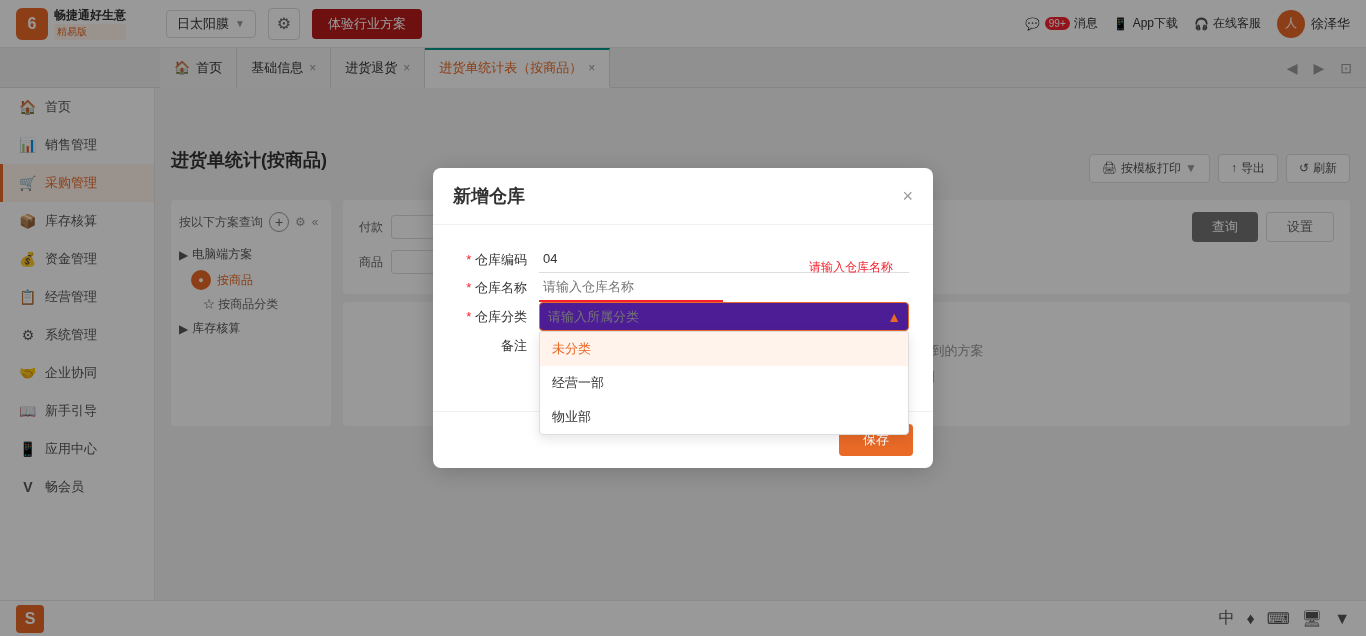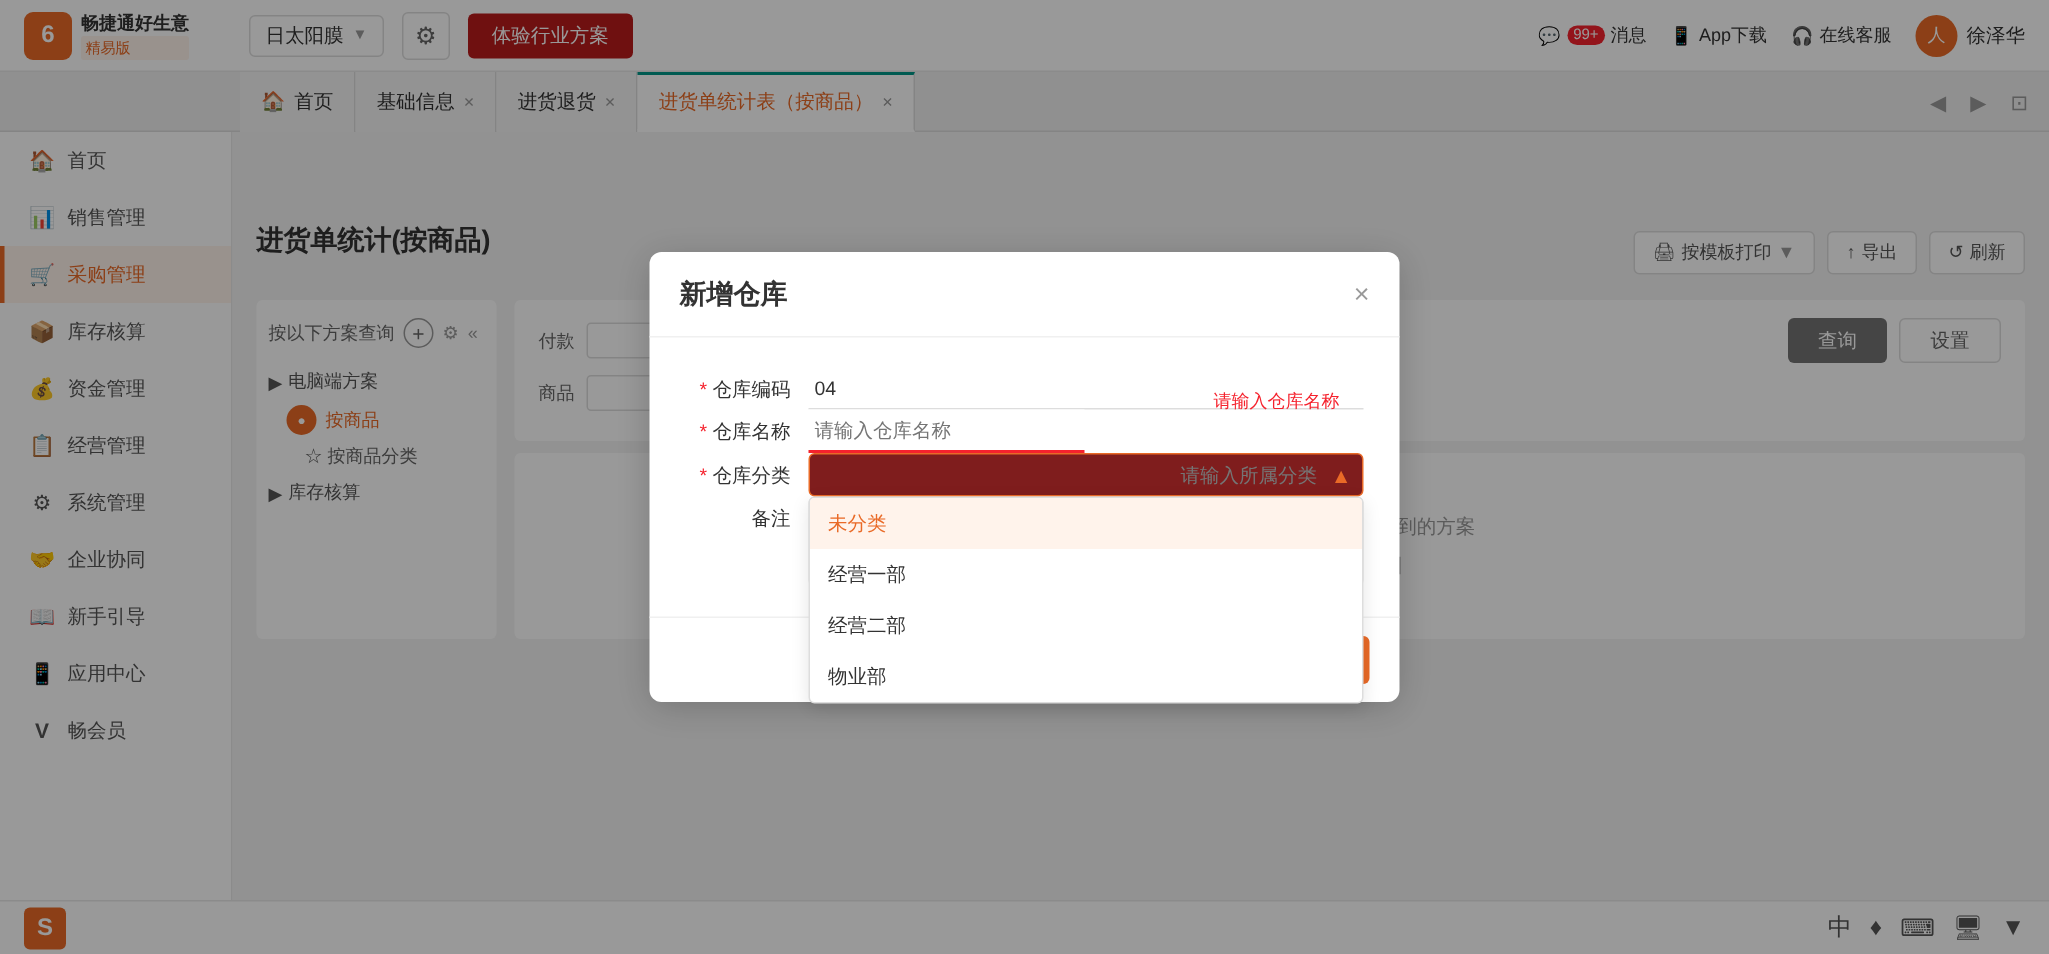--- a/index.html
+++ b/index.html
@@ -352,23 +352,22 @@
       position: relative;
     }
     .form-select-input {
       width: 100%;
       border: 1px solid #e96a27;
       border-radius: 4px;
       padding: 6px 30px 6px 8px;
       font-size: 13px;
       outline: none;
       color: #999;
-      background: #7f1d1d;
-      cursor: pointer;
-      text-align: right;
+      background: #4c1d95;
+      cursor: pointer;
     }
     .form-select-arrow {
       position: absolute;
       right: 8px;
       top: 50%;
       transform: translateY(-50%);
       color: #e96a27;
       font-size: 14px;
       pointer-events: none;
     }
@@ -726,21 +725,20 @@
       </div>
 
       <div class="form-row">
         <label class="form-label required">仓库分类</label>
         <div class="form-select-wrapper">
           <input class="form-select-input" placeholder="请输入所属分类" style="">
           <span class="form-select-arrow">▲</span>
           <div class="dropdown-list">
             <div class="dropdown-item active">未分类</div>
             <div class="dropdown-item">经营一部</div>
-            <div class="dropdown-item">经营二部</div>
             <div class="dropdown-item">物业部</div>
           </div>
         </div>
       </div>
 
       <div class="form-row">
         <label class="form-label">备注</label>
         <textarea class="form-textarea" style=""></textarea>
       </div>
     </div>

